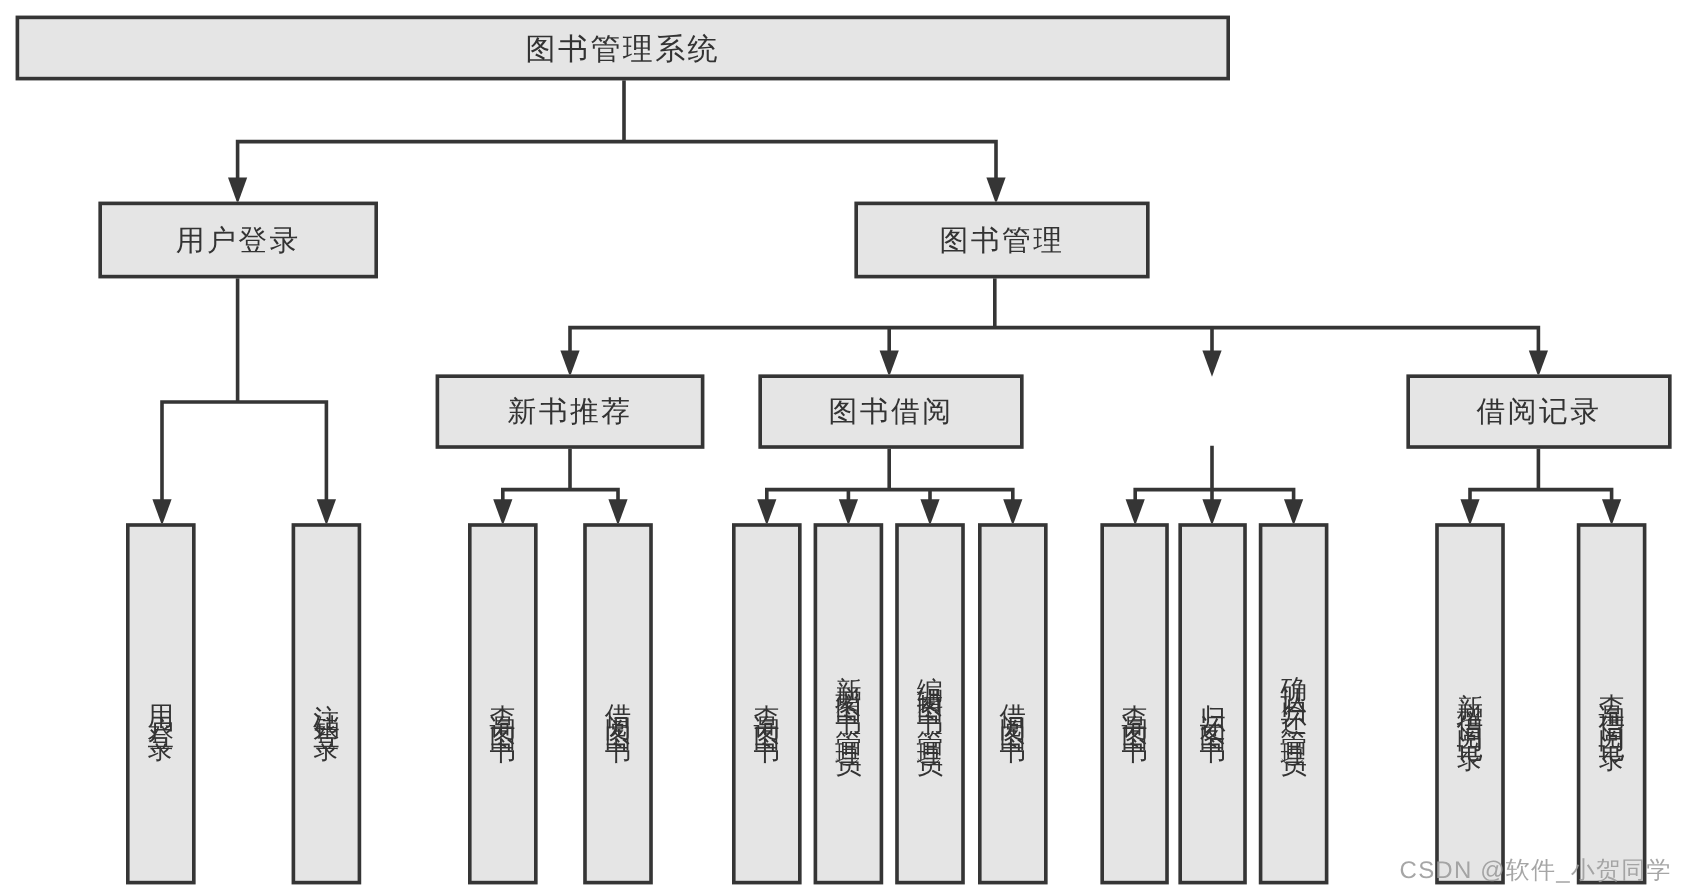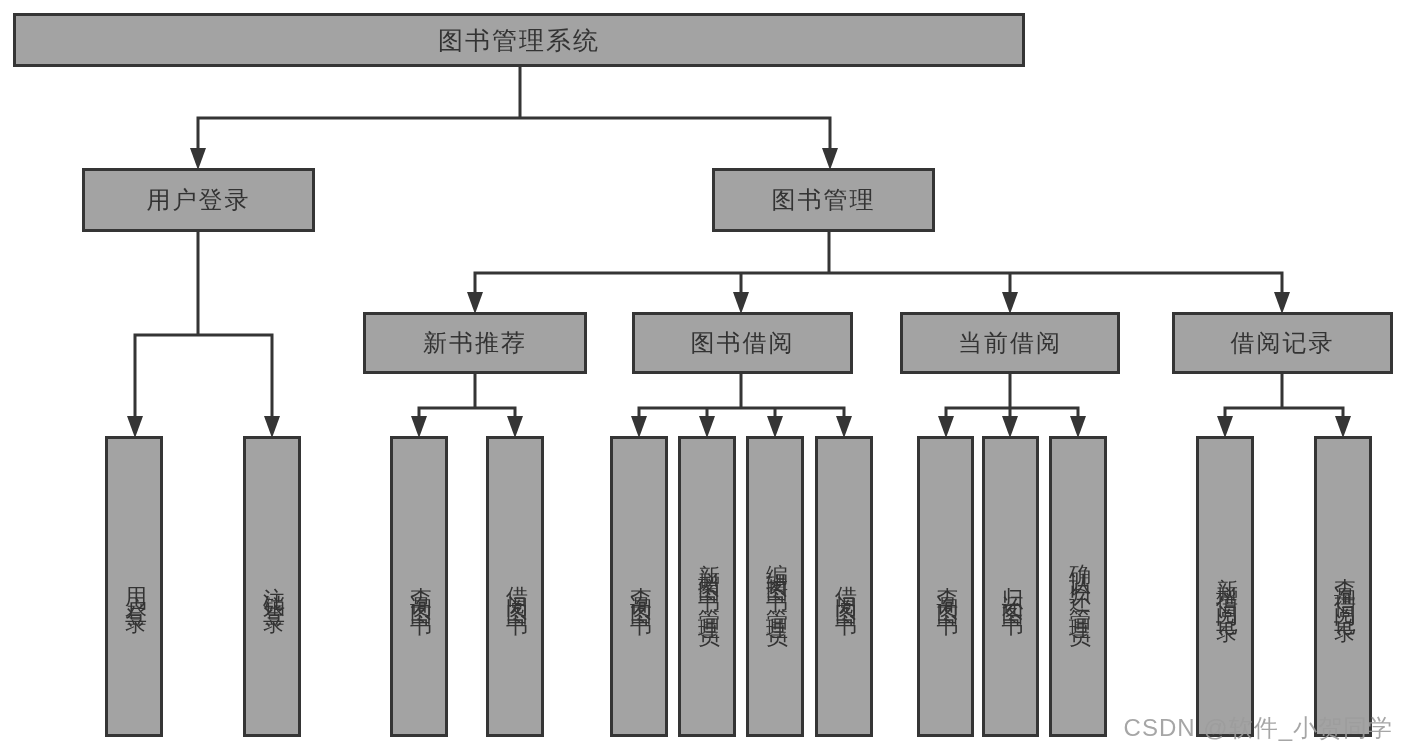--- a/index.html
+++ b/index.html
@@ -14,44 +14,43 @@
   svg.connectors {
     position: absolute;
     left: 0; top: 0;
     width: 1405px; height: 747px;
     z-index: 1;
   }
   .node {
     position: absolute;
     box-sizing: border-box;
     border: 3px solid #353535;
-    background: #a3a3a3;
+    background: #e5e5e5;
     display: flex;
     align-items: center;
     justify-content: center;
     color: #333333;
     z-index: 2;
-    font-family: Liberation Mono, monospace;
   }
   .node.h { font-size: 24px; letter-spacing: 2px; }
   .node.root { font-size: 25px; }
   .node.leaf { width: 58px; height: 301px; }
   .leaf .vtext {
     writing-mode: vertical-rl;
     font-size: 22px;
     letter-spacing: 9px;
     line-height: 1;
     color: #333333;
   }
   .watermark {
     position: absolute;
     right: 12px;
     top: 712px;
     z-index: 3;
-    font-size: 24px;
+    font-size: 20px;
     letter-spacing: 1px;
     color: #9d9d9d;
     opacity: 0.9;
     white-space: nowrap;
   }
 </style>
 </head>
 <body>
 
 <div class="stage">
@@ -89,32 +88,29 @@
     </g>
   </svg>
 
   <div class="node h root" style="left:13px; top:13px; width:1012px; height:54px;">
     <span>图书管理系统</span>
   </div>
 
   <div class="node h" style="left:82px; top:168px; width:233px; height:64px;">
     <span>用户登录</span>
   </div>
-  <div class="node h" style="left:712px; top:168px; width:223px; height:64px;">
+  <div class="node h" style="left:712px; top:168px; width:246px; height:64px;">
     <span>图书管理</span>
   </div>
 
   <div class="node h" style="left:632px; top:312px; width:221px; height:62px;">
     <span>图书借阅</span>
   </div>
   <div class="node h" style="left:363px; top:312px; width:224px; height:62px;">
     <span>新书推荐</span>
-  </div>
-  <div class="node h" style="left:900px; top:312px; width:220px; height:62px;">
-    <span>当前借阅</span>
   </div>
   <div class="node h" style="left:1172px; top:312px; width:221px; height:62px;">
     <span>借阅记录</span>
   </div>
 
   <div class="node leaf" style="left:105px; top:436px;">
     <span class="vtext">用户登录</span>
   </div>
   <div class="node leaf" style="left:243px; top:436px;">
     <span class="vtext">注销登录</span>

